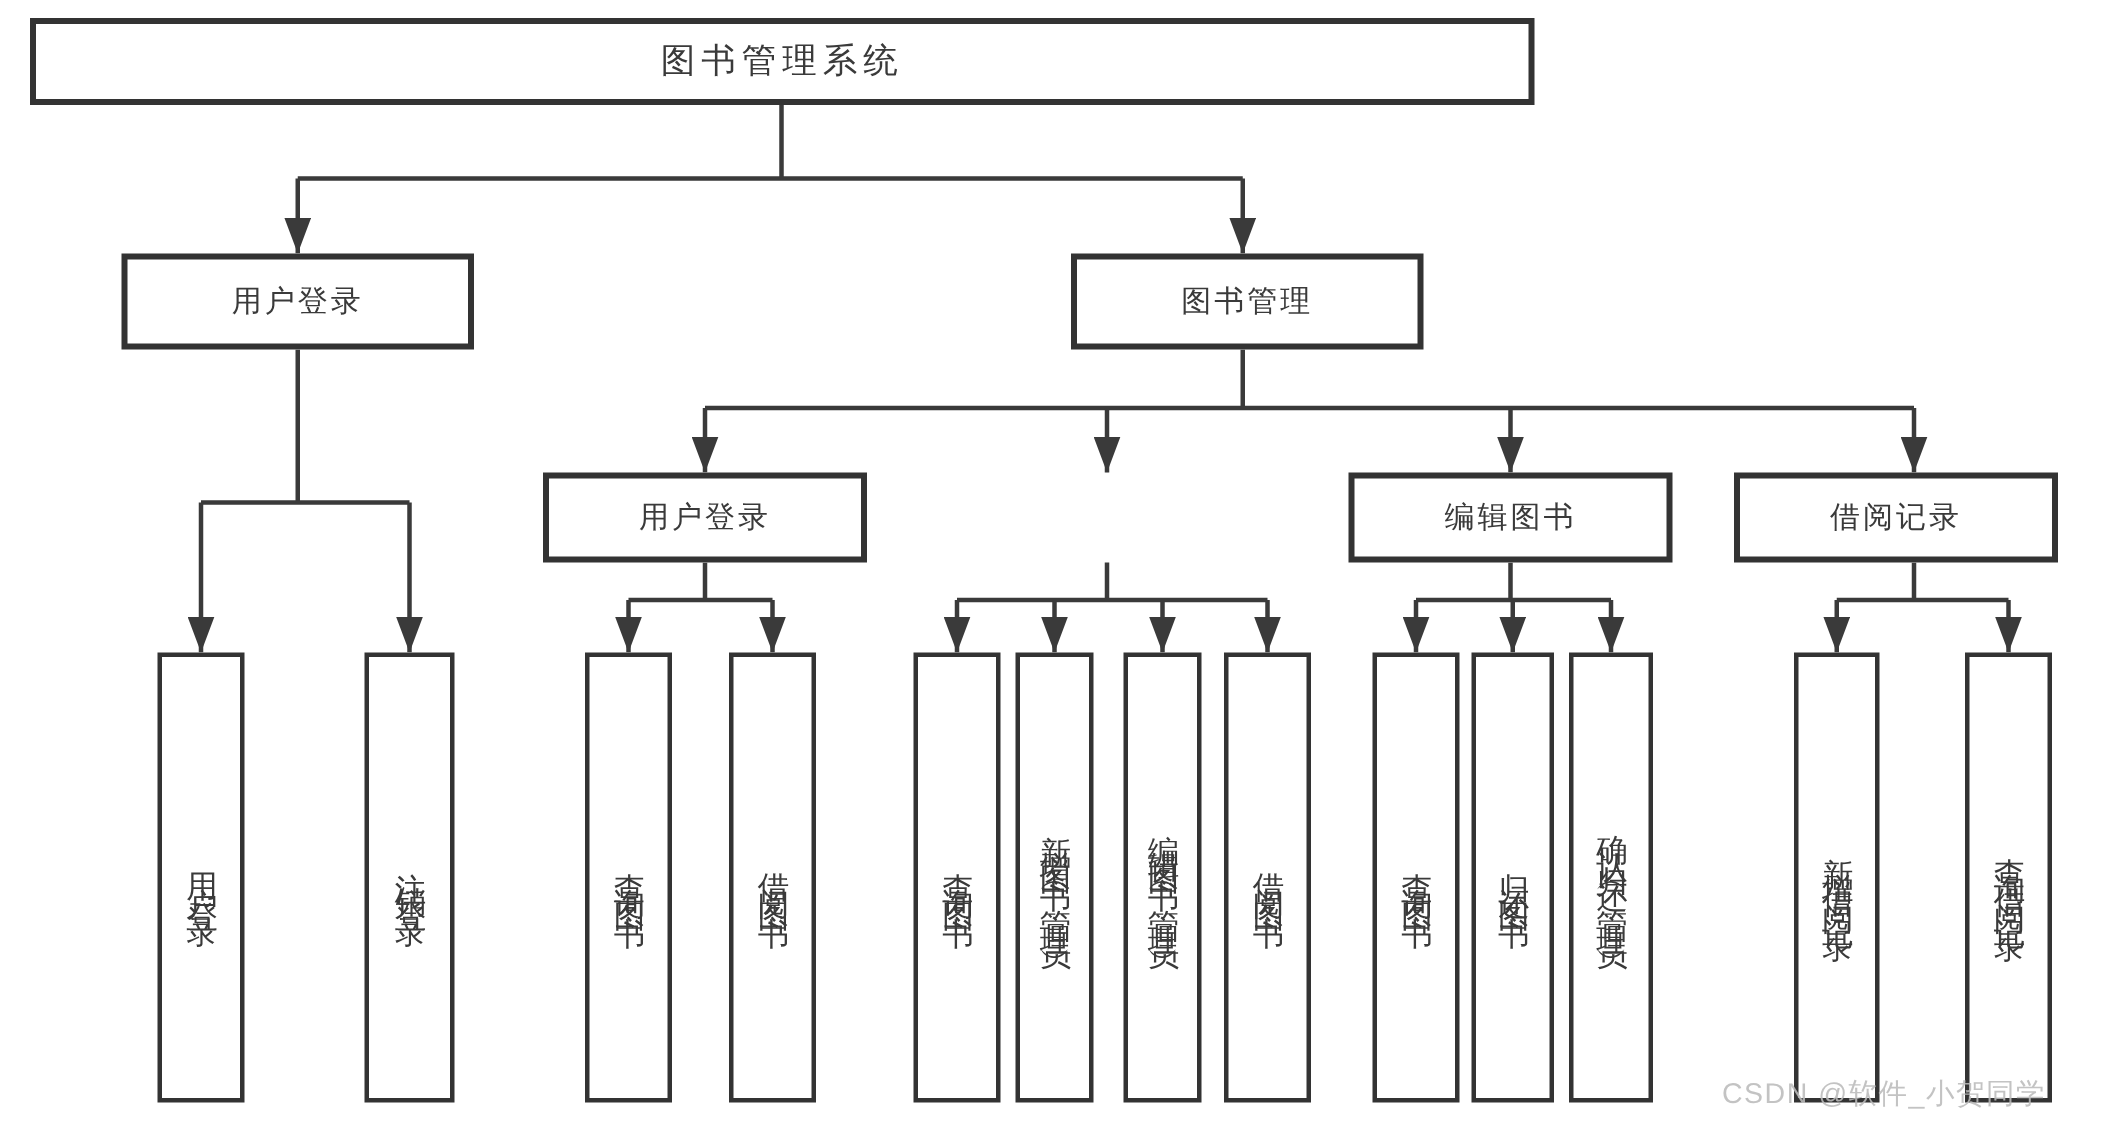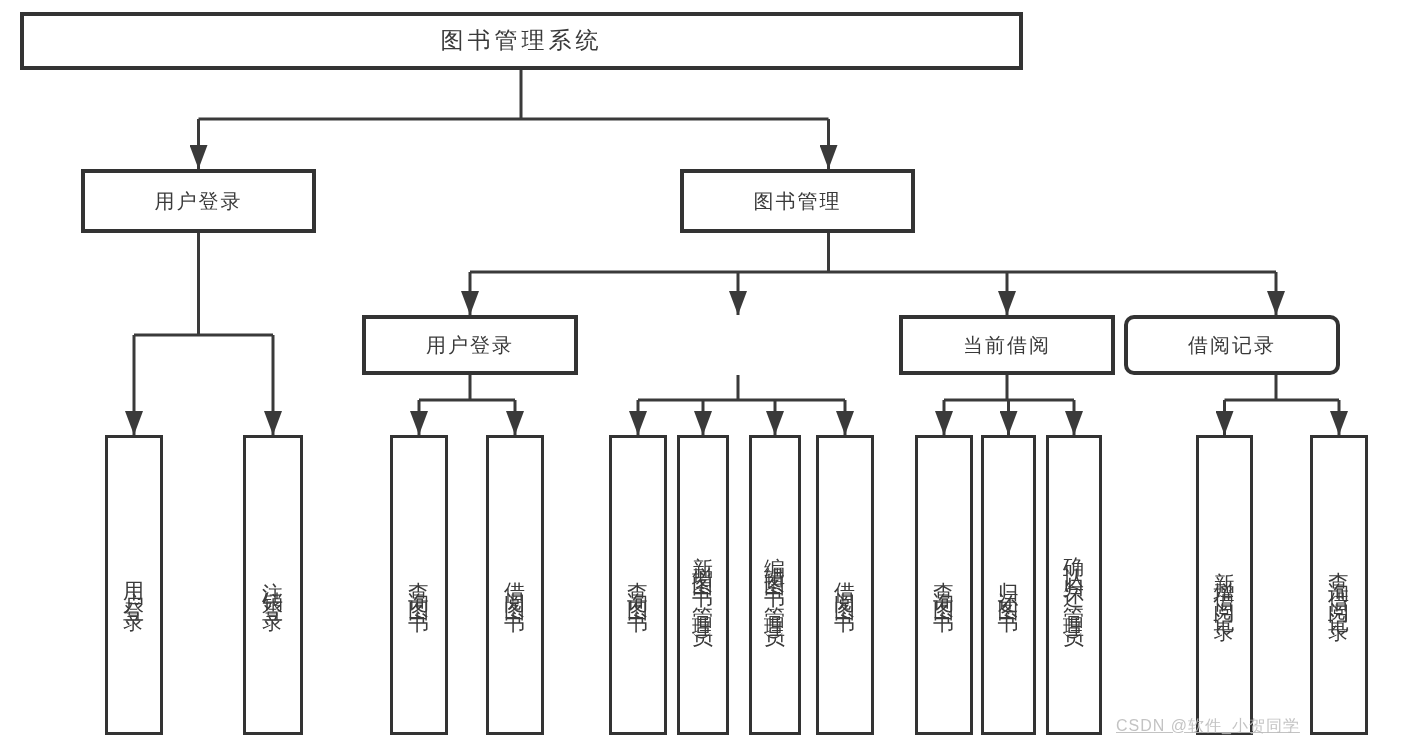--- a/index.html
+++ b/index.html
@@ -45,28 +45,27 @@
   }
   .node.leaf {
     writing-mode: vertical-rl;
     text-orientation: mixed;
     font-size: 21px;
     letter-spacing: 10px;
     border-width: 3px;
   }
   .watermark {
     position: absolute;
-    left: 1116px;
+    left: 1148px;
     top: 716px;
     z-index: 3;
-    font-size: 16px;
+    font-size: 19px;
     color: rgba(187, 187, 187, 0.88);
     white-space: nowrap;
     letter-spacing: 1px;
-    text-decoration: underline;
   }
 </style>
 </head>
 <body>
 
 <div id="canvas">
 
   <svg id="connectors" viewBox="0 0 1405 747" xmlns="http://www.w3.org/2000/svg">
     <defs>
       <marker id="arrow" viewBox="0 0 8 6" refX="8" refY="3" markerWidth="8" markerHeight="6" orient="auto">
@@ -109,25 +108,25 @@
       <line x1="1008.5" y1="400" x2="1008.5" y2="435"></line>
       <line x1="1074" y1="400" x2="1074" y2="435"></line>
       <line x1="1224.5" y1="400" x2="1224.5" y2="435"></line>
       <line x1="1339" y1="400" x2="1339" y2="435"></line>
     </g>
   </svg>
 
   <div class="node root" style="left:20px; top:12px; width:1003px; height:58px;">图书管理系统</div>
 
   <div class="node branch" style="left:81px; top:169px; width:235px; height:64px;">用户登录</div>
-  <div class="node branch" style="left:680px; top:169px; width:235px; height:64px;">图书管理</div>
+  <div class="node branch" style="left:714px; top:169px; width:235px; height:64px;">图书管理</div>
 
   <div class="node branch" style="left:362px; top:315px; width:216px; height:60px;">用户登录</div>
-  <div class="node branch" style="left:899px; top:315px; width:216px; height:60px;">当前借阅</div>
-  <div class="node branch" style="left:1124px; top:315px; width:216px; height:60px;border-radius:10px;">借阅记录</div>
+  <div class="node branch" style="left:899px; top:315px; width:216px; height:60px;">编辑图书</div>
+  <div class="node branch" style="left:1156px; top:315px; width:216px; height:60px;">借阅记录</div>
 
   <div class="node leaf" style="left:105px; top:435px; width:58px; height:300px;">用户登录</div>
   <div class="node leaf" style="left:243px; top:435px; width:60px; height:300px;">注销登录</div>
 
   <div class="node leaf" style="left:390px; top:435px; width:58px; height:300px;">查询图书</div>
   <div class="node leaf" style="left:486px; top:435px; width:58px; height:300px;">借阅图书</div>
 
   <div class="node leaf" style="left:609px; top:435px; width:58px; height:300px;">查询图书</div>
   <div class="node leaf" style="left:677px; top:435px; width:52px; height:300px;">新增图书（管理员）</div>
   <div class="node leaf" style="left:749px; top:435px; width:52px; height:300px;">编辑图书（管理员）</div>

